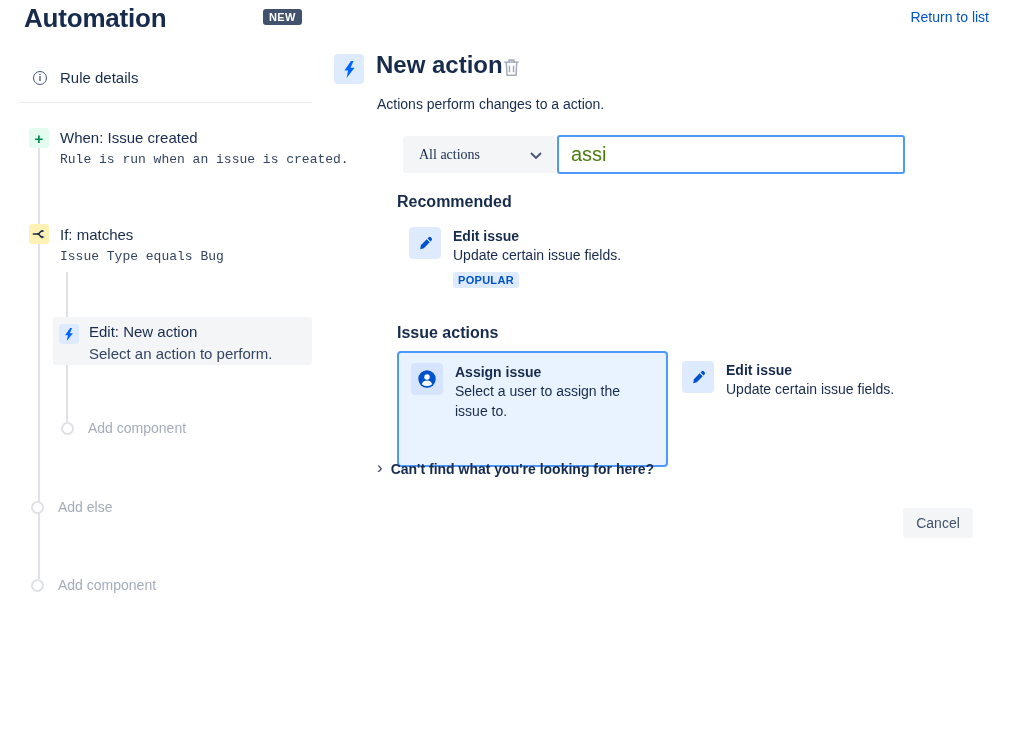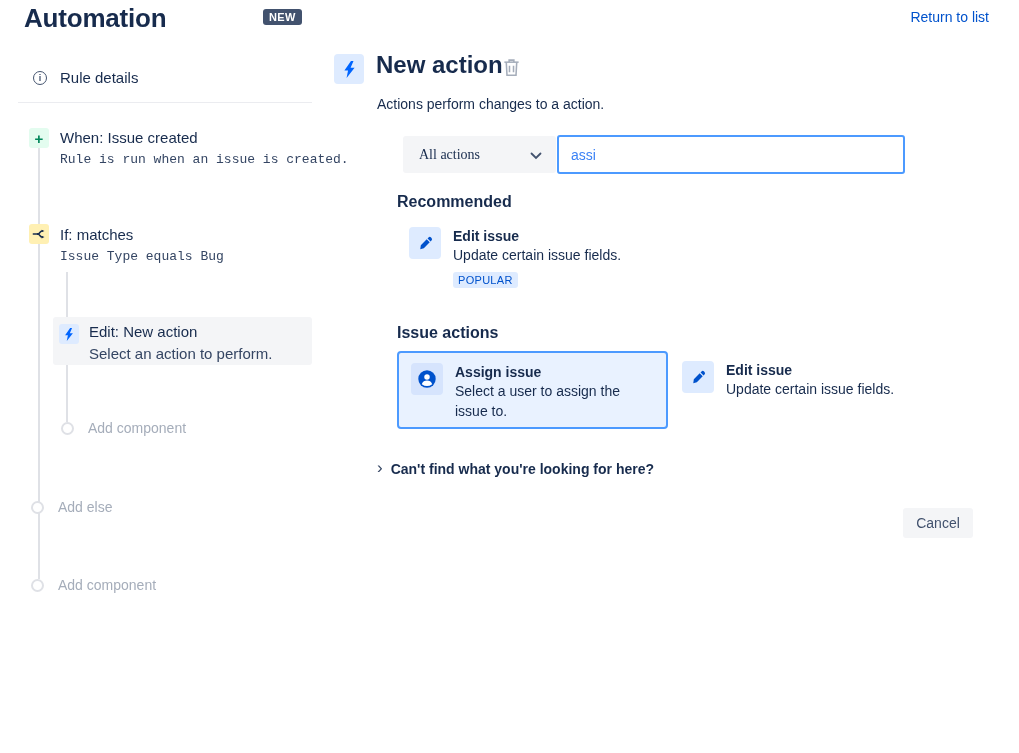--- a/index.html
+++ b/index.html
@@ -51,38 +51,38 @@
     border-radius:4px; display:flex; align-items:center; justify-content:center; }
   .main-title { position:absolute; left:376px; top:51px; font-size:24px; font-weight:700; }
   .trash-btn { position:absolute; left:503px; top:58px; cursor:pointer; }
   .main-desc { position:absolute; left:377px; top:96px; font-size:14px; }
 
   .dropdown { position:absolute; left:403px; top:136px; width:153px; height:37px; background:#F4F5F7;
     border-radius:3px; display:flex; align-items:center; justify-content:space-between;
     padding:0 14px 0 16px; cursor:pointer;font-family:Liberation Serif, serif; }
   .dropdown .val { font-size:14px; }
   .search-input { position:absolute; left:557px; top:135px; width:348px; height:39px;
-    border:2px solid #4C9AFF; border-radius:3px; padding:0 12px; font-size:14px;
-    font-family:"Liberation Sans", sans-serif; color:#3b82f6; outline:none; background:#fff; }
+    border:2px solid #4C9AFF; border-radius:3px; padding:0 12px; font-size:20px;
+    font-family:"Liberation Sans", sans-serif; color:#4d7c0f; outline:none; background:#fff; }
 
   .sec-heading { position:absolute; font-size:16px; font-weight:700; }
   .sec-heading.rec { left:397px; top:193px; }
   .sec-heading.ia  { left:397px; top:324px; }
 
   .action-card { display:flex; gap:12px; align-items:flex-start; cursor:pointer; }
   .action-card .icon32 { width:32px; height:32px; border-radius:4px; background:#DEEBFF;
     display:flex; align-items:center; justify-content:center; flex:0 0 auto; }
   .action-card .ti { font-size:14px; font-weight:700; line-height:1.3; }
   .action-card .de { font-size:14px; line-height:1.4; margin-top:1px; }
 
   .rec-card { position:absolute; left:409px; top:227px; width:280px; }
   .popular-badge { display:inline-block; margin-top:6px; background:#DEEBFF; color:#0052CC;
-    font-size:11px; font-weight:400; letter-spacing:.3px; padding:2px 5px; border-radius:3px; }
-
-  .ia-card1 { position:absolute; left:397px; top:351px; width:271px; height:78px;
+    font-size:11px; font-weight:700; letter-spacing:.3px; padding:2px 5px; border-radius:3px; }
+
+  .ia-card1 { position:absolute; left:397px; top:351px; width:271px; height:116px;
     border:2px solid #4C9AFF; background:#E9F2FF; border-radius:4px; padding:10px 12px; }
   .ia-card1 .icon32 { background:#D6E4FD; }
   .ia-card1 .de { width:176px; }
   .ia-card2 { position:absolute; left:682px; top:361px; width:260px; }
 
   .expander { position:absolute; left:377px; top:461px; display:flex; align-items:center; gap:8px;
     cursor:pointer; }
   .expander .chev { font-size:17px; color:#344563; line-height:1; margin-top:-3px; }
   .expander .lbl { font-size:14px; font-weight:700; }
 

